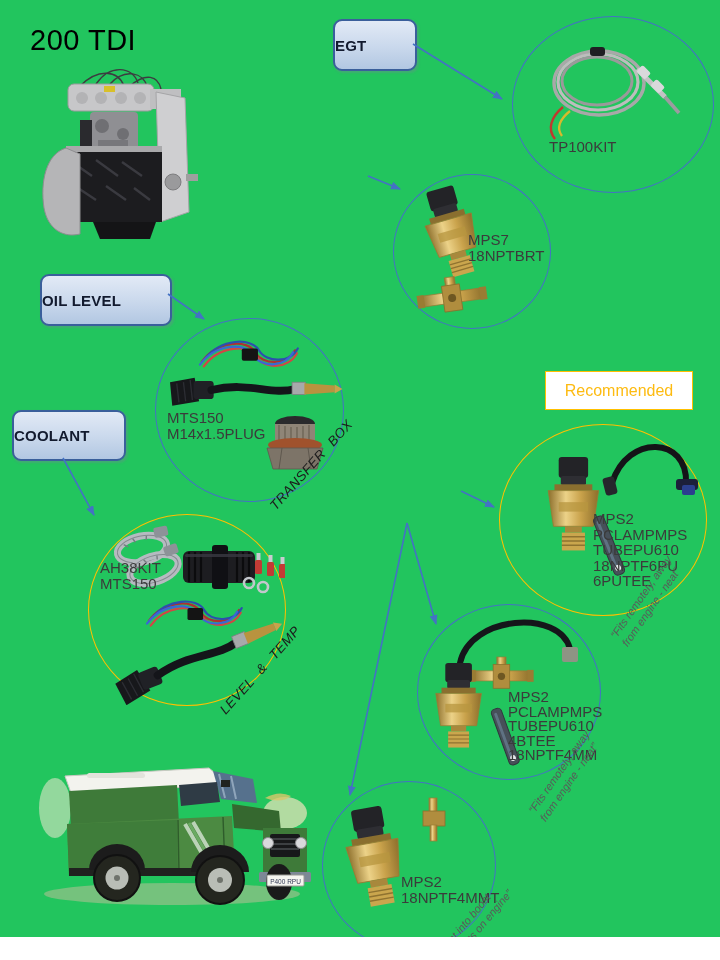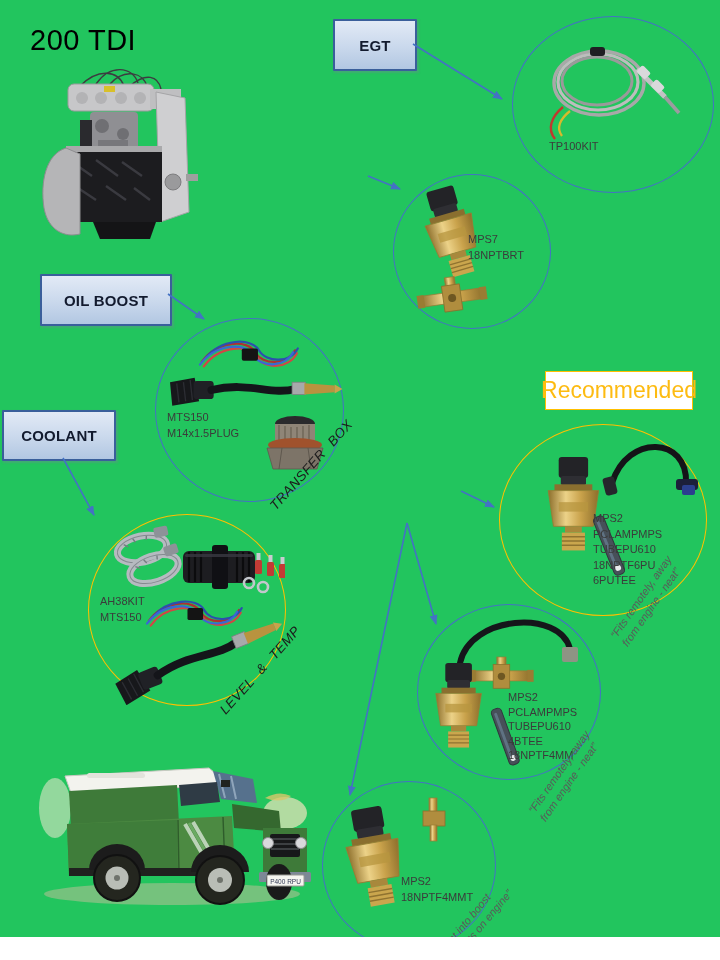--- a/index.html
+++ b/index.html
@@ -1,35 +1,35 @@
 <!DOCTYPE html>
 <html><head>
 <meta charset="utf-8">
 <style>
   html,body{margin:0;padding:0;background:#ffffff;}
   #canvas{position:relative;width:720px;height:937px;background:#22c55e;overflow:hidden;
           font-family:"Liberation Sans",sans-serif;}
   .page-title{position:absolute;left:30px;top:24px;font-size:29px;color:#000;letter-spacing:.5px;}
-  .box-label{position:absolute;display:flex;align-items:center;justify-content:center;
+  .box-label{position:absolute;display:flex;align-items:center;
              background:linear-gradient(180deg,#e2eaf6 0%,#c9d8ec 55%,#b2c7e2 100%);
-             border:2px solid #3a5f9b;border-radius:1px;
+             border:2px solid #3a5f9b;border-radius:9px;
              font-weight:bold;font-size:15px;color:#121a2e;letter-spacing:.2px;
              box-shadow:1.5px 1.5px 2px rgba(120,130,150,.35);}
   .kit-circle{position:absolute;border-radius:50%;border:1.4px solid #4472c4;background:transparent;}
   .kit-circle.gold{border-color:#ffc000;border-width:1.7px;}
   .kit-svg{position:absolute;left:0;top:0;}
-  .parts{position:absolute;font-size:11px;color:#3b3b3b;white-space:nowrap;z-index:5;}
+  .parts{position:absolute;font-size:15px;color:#3b3b3b;white-space:nowrap;z-index:5;}
   .parts div{line-height:15.5px;}
   .parts.tight div{line-height:14.5px;}
   .note-rot{position:absolute;font-style:italic;font-size:13.5px;color:#1c1c1c;white-space:nowrap;
             transform-origin:left bottom;word-spacing:6px;letter-spacing:.4px;z-index:5;}
   .quote-rot{position:absolute;font-style:italic;font-size:11px;color:#595959;line-height:13.5px;
              white-space:nowrap;transform-origin:left bottom;z-index:5;}
   .badge{position:absolute;display:flex;align-items:center;justify-content:center;
-         border:1.5px solid #ffc000;color:#fdbb11;font-size:23px;background:#fff;}
+         border:1.5px solid #ffc000;color:#fdbb11;font-size:16px;background:#fff;}
   #arrows{position:absolute;left:0;top:0;z-index:1;pointer-events:none;}
   .abs{position:absolute;}
 </style>
 </head>
 <body>
 
 <div id="canvas">
 
   <svg width="0" height="0" style="position:absolute" aria-hidden="true">
     <defs>
@@ -207,49 +207,49 @@
       <use href="#def-mps" transform="translate(30,12) rotate(-16 28 46)"></use>
       <use href="#def-tee" transform="translate(26,102) rotate(-8 32 20)"></use>
     </svg>
   </div>
   <div class="parts" style="left:468px;top:232px">
     <div>MPS7</div>
     <div>18NPTBRT</div>
   </div>
 
   <div class="box-label" style="left:40px;top:274px;width:128px;height:48px">
-    <span>OIL BOOST</span>
+    <span>OIL LEVEL</span>
   </div>
   <div class="kit-circle" style="left:155px;top:318px;width:187px;height:182px">
     <svg class="kit-svg" width="187" height="182" viewBox="0 0 187 182">
       <use href="#def-wires" transform="translate(44,18) scale(0.95)"></use>
       <use href="#def-cablesensor" transform="translate(14,52) scale(1.12)"></use>
       <use href="#def-plug" transform="translate(104,92)"></use>
     </svg>
   </div>
   <div class="parts" style="left:167px;top:410px">
     <div>MTS150</div>
     <div>M14x1.5PLUG</div>
   </div>
   <div class="note-rot" style="left:278px;top:498px;transform:rotate(-48deg)">TRANSFER BOX</div>
 
-  <div class="box-label" style="left:2px;top:410px;width:110px;height:47px">
+  <div class="box-label" style="left:12px;top:410px;width:110px;height:47px">
     <span>COOLANT</span>
   </div>
   <div class="kit-circle gold" style="left:88px;top:514px;width:196px;height:190px">
     <svg class="kit-svg" width="196" height="190" viewBox="0 0 196 190">
       <use href="#def-clamp" transform="translate(26,16) rotate(-12 27 18)"></use>
       <use href="#def-clamp" transform="translate(38,36) rotate(-18 27 18)"></use>
       <use href="#def-adapter" transform="translate(94,26)"></use>
       <use href="#def-terminals" transform="translate(166,38)"></use>
       <use href="#def-wires" transform="translate(58,82) scale(0.92)"></use>
       <use href="#def-cablesensor" transform="translate(22,158) rotate(-22) scale(1.15)"></use>
     </svg>
   </div>
-  <div class="parts" style="left:100px;top:594px">
+  <div class="parts" style="left:100px;top:560px">
     <div>AH38KIT</div>
     <div>MTS150</div>
   </div>
   <div class="note-rot" style="left:228px;top:702px;transform:rotate(-48deg)">LEVEL &amp; TEMP</div>
 
   <div class="badge" style="left:545px;top:371px;width:146px;height:37px">
     <span>Recommended</span>
   </div>
 
 

